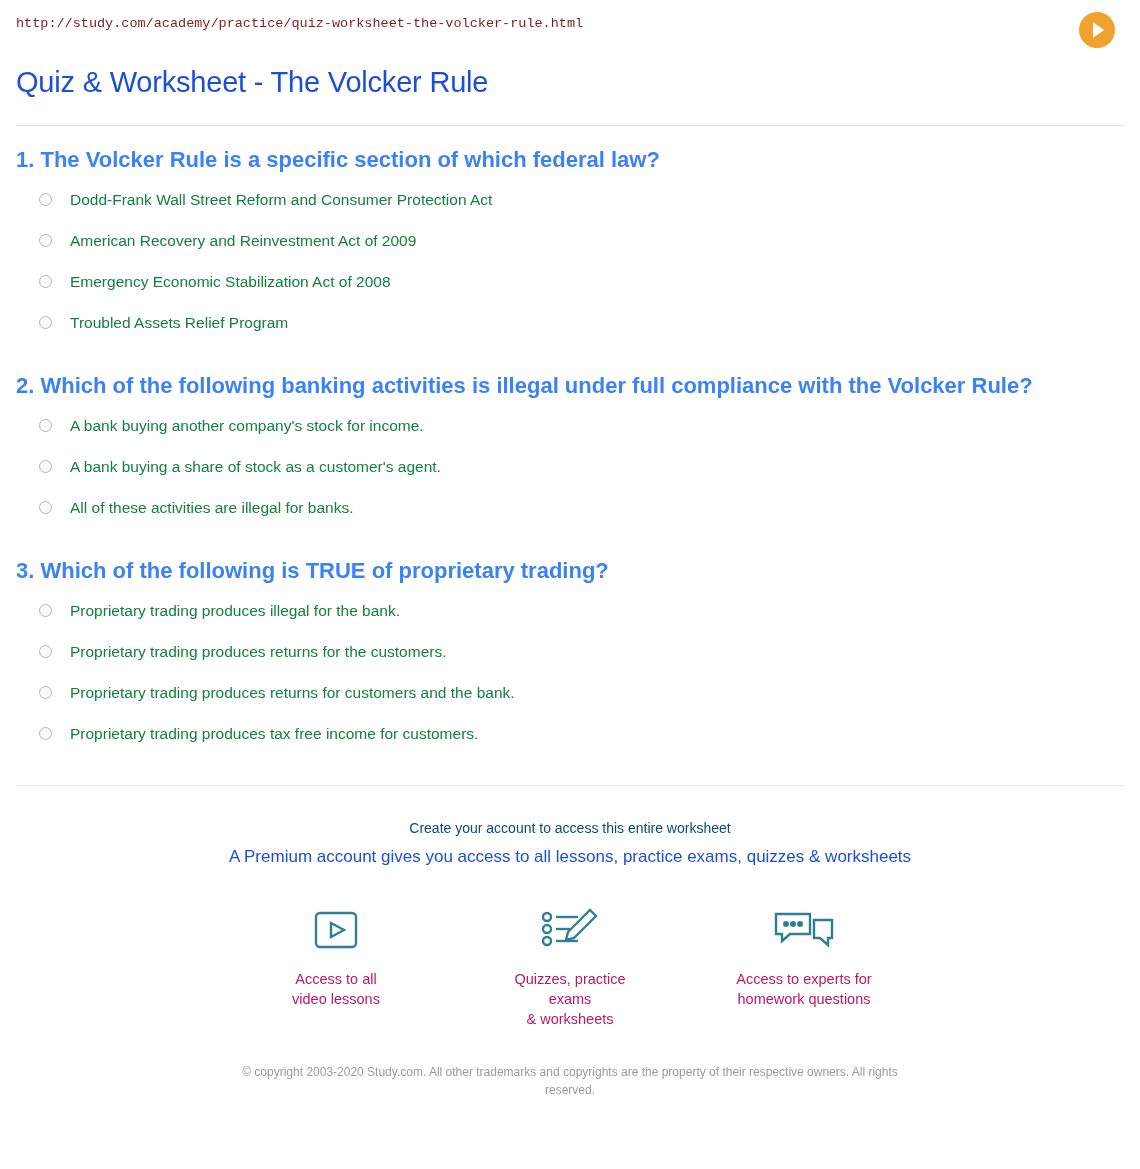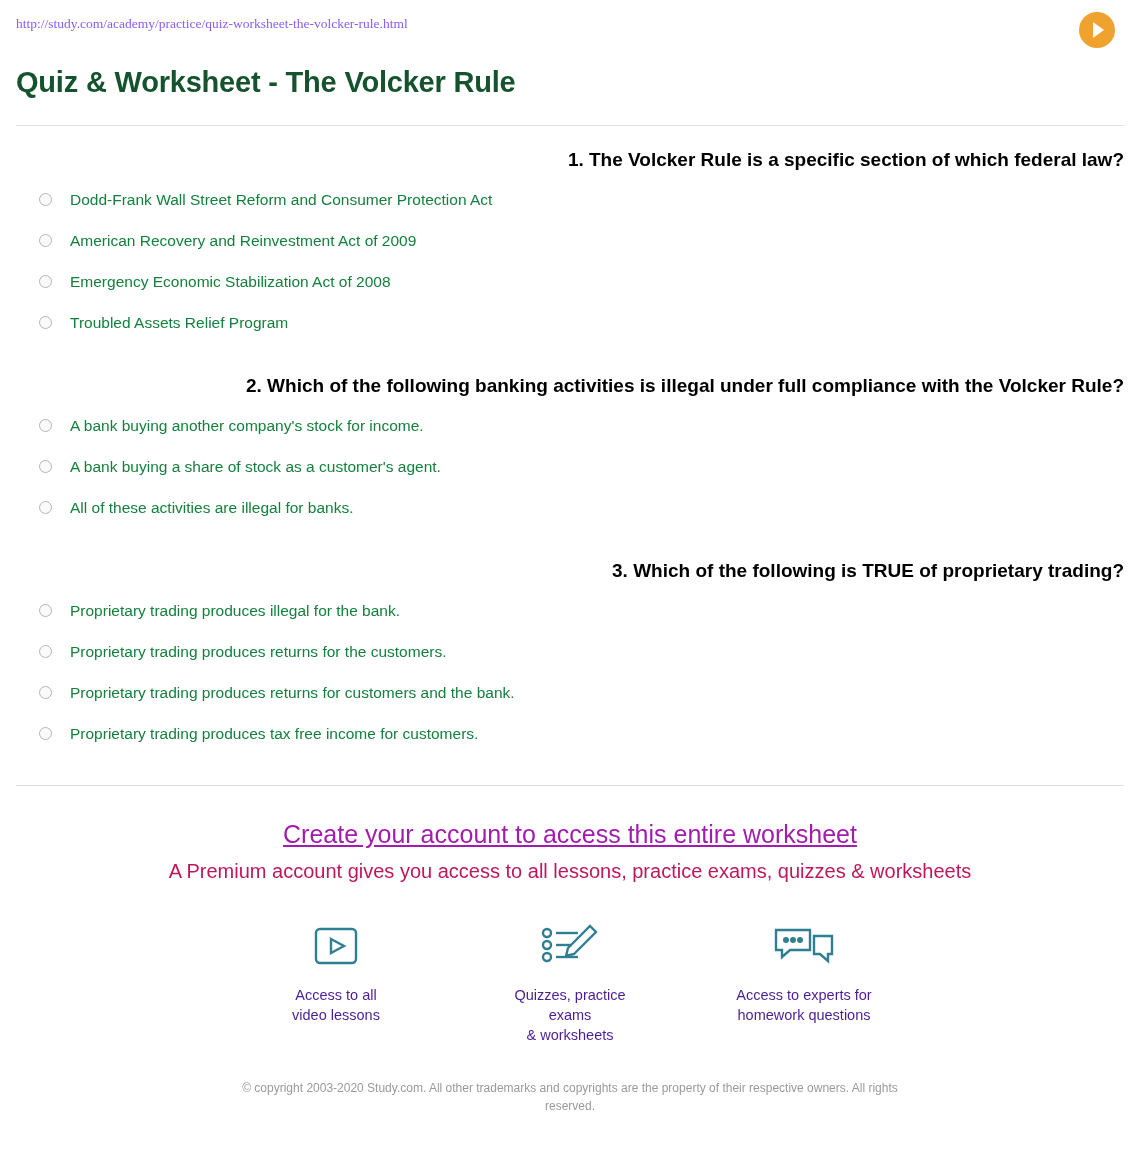--- a/index.html
+++ b/index.html
@@ -22,24 +22,24 @@
   
   .topbar {
     display: flex;
     align-items: flex-start;
     justify-content: space-between;
     padding-top: 12px;
     height: 50px;
   }
   .url {
     font-size: 13.5px;
-    color: #8b5cf6;
+    color: #7f1d1d;
     line-height: 18px;
     padding-top: 3px;
-    font-family: Liberation Serif, serif;
+    font-family: Liberation Mono, monospace;
   }
   .logo {
     display: flex;
     align-items: center;
     gap: 7px;
     padding-right: 9px;
   }
   .logo-mark {
     width: 36px;
     height: 36px;
@@ -64,38 +64,37 @@
     font-weight: bold;
     color: #3c4043;
     letter-spacing: -0.5px;
     font-family: "Liberation Sans", sans-serif;
   }
   .logo-text .dot { color: #f0a22e; }
 
   
   .title {
     font-size: 29px;
-    font-weight: bold;
-    color: #14532d;
+    font-weight: normal;
+    color: #1d4ed8;
     margin: 16px 0 0 0;
     padding-bottom: 26px;
     border-bottom: 1px solid #e2e2e2;
     letter-spacing: -0.2px;
   }
 
   
   .questions { padding-top: 22px; }
   .question { margin-bottom: 34px; }
   .q-text {
-    font-size: 19px;
+    font-size: 22px;
     font-weight: bold;
-    color: #000000;
+    color: #3b82f6;
     line-height: 24px;
     margin-bottom: 18px;
-    text-align: right;
   }
   .choices { margin: 0; padding: 0; list-style: none; }
   .choice {
     display: flex;
     align-items: flex-start;
     padding: 0 0 8px 0;
     margin-bottom: 14px;
   }
   .choice:last-child { margin-bottom: 0; }
   .radio {
@@ -114,28 +113,27 @@
   }
 
   
   .promo {
     border-top: 1px solid #e2e2e2;
     margin-top: 14px;
     padding-top: 34px;
     text-align: center;
   }
   .promo-head {
-    font-size: 25px;
-    color: #a21caf;
+    font-size: 14px;
+    color: #0c4a6e;
     margin-bottom: 11px;
-    text-decoration: underline;
   }
   .promo-sub {
-    font-size: 20px;
-    color: #be185d;
+    font-size: 17px;
+    color: #1d4ed8;
     margin-bottom: 34px;
   }
   .features {
     display: flex;
     justify-content: center;
     gap: 84px;
     margin-bottom: 34px;
   }
   .feature {
     width: 150px;
@@ -143,21 +141,21 @@
   }
   .feature-icon {
     height: 58px;
     display: flex;
     align-items: center;
     justify-content: center;
     margin-bottom: 10px;
   }
   .feature-label {
     font-size: 14.5px;
-    color: #4c1d95;
+    color: #be185d;
     line-height: 20px;
   }
   .copyright {
     font-size: 12px;
     color: #9a9a9a;
     line-height: 18px;
     max-width: 700px;
     margin: 0 auto;
     padding-bottom: 24px;
   }

